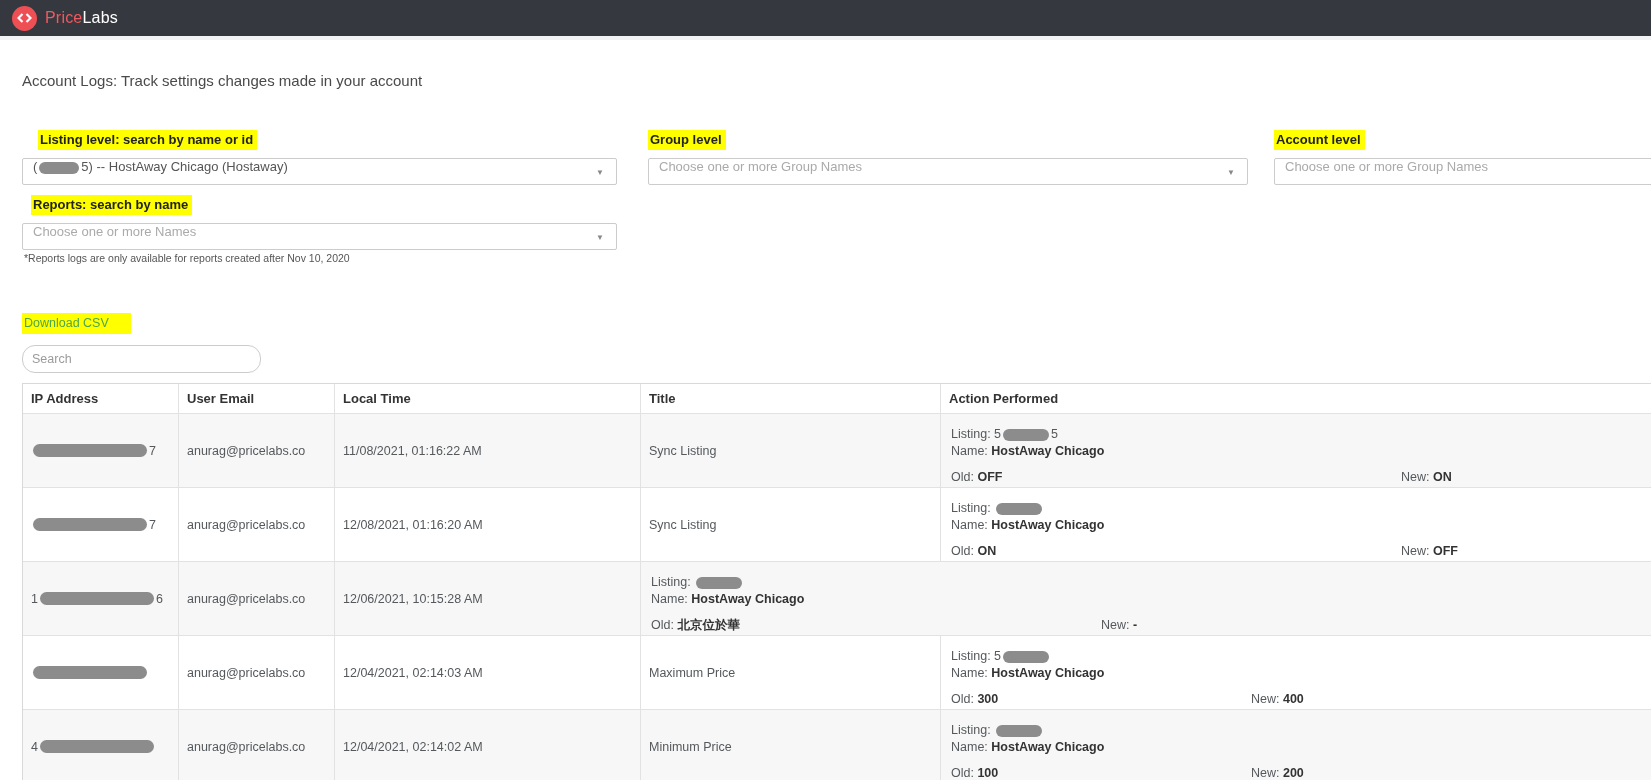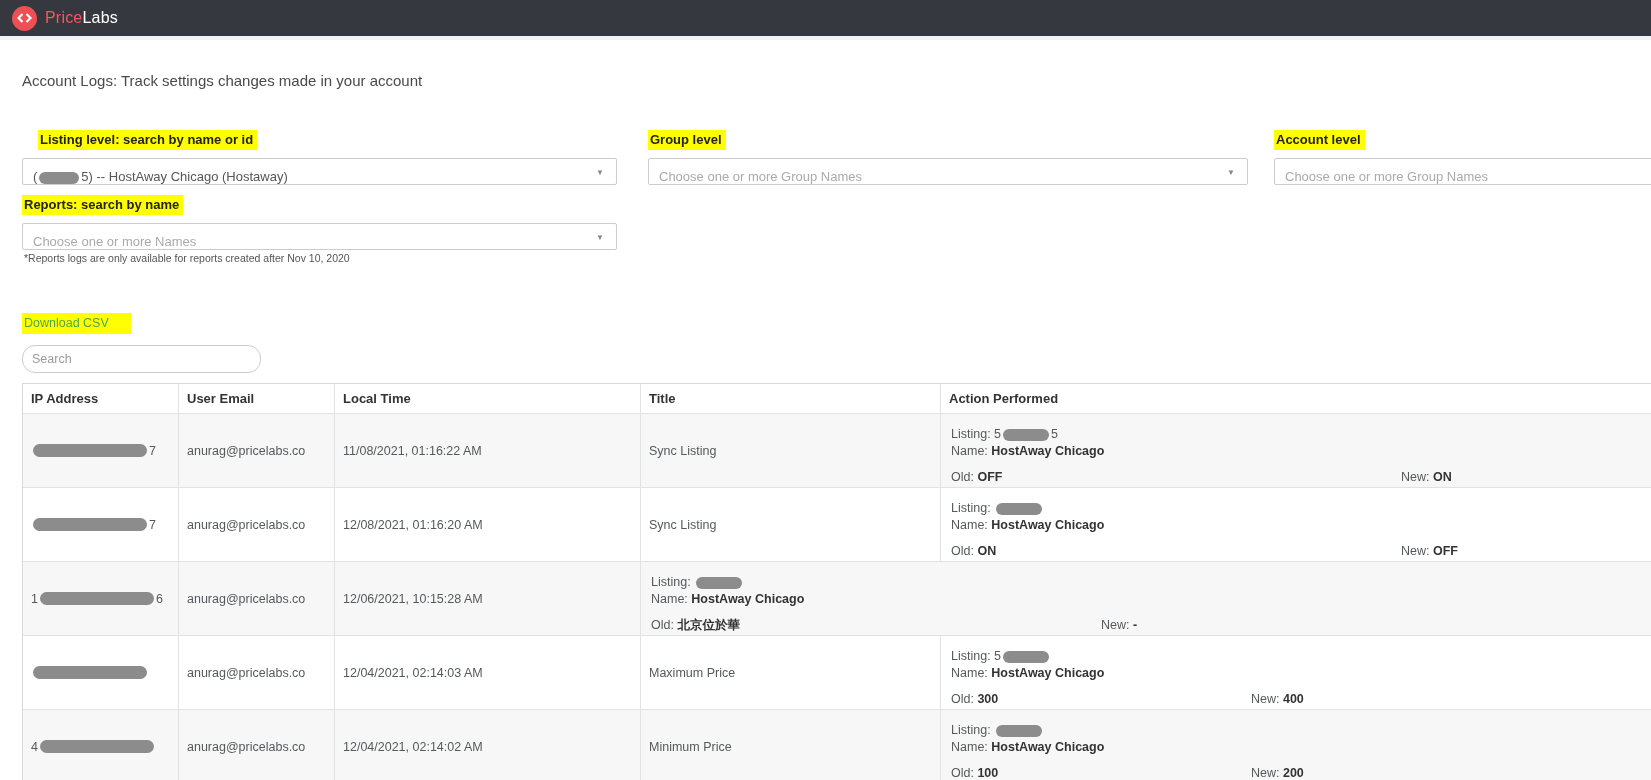--- a/index.html
+++ b/index.html
@@ -21,21 +21,21 @@
   .nav-menu{ display:flex; align-items:center; gap:48px; padding-right:100px; }
   .nav-item{ display:flex; align-items:center; gap:8px; color:#f2f2f2; font-size:13.5px;
     font-weight:700; cursor:pointer; }
   .nav-caret{ width:0; height:0; border-left:4px solid transparent; border-right:4px solid transparent;
     border-top:5px solid #ffffff; margin-left:2px; }
   
   .page-title{ position:absolute; left:22px; top:72px; font-size:15px; color:#4a4a4a; }
   .hl{ position:absolute; background:#ffff00; color:#222; font-size:13px; font-weight:700;
     padding:2px 4px 3px 2px; }
   .dd{ position:absolute; height:27px; background:#fff; border:1px solid #ccc; border-radius:2px;
-    display:flex; align-items:flex-end; padding:0 24px 0 10px; font-size:13px; color:#555; cursor:pointer; }
+    display:flex; align-items:flex-start; padding:0 24px 0 10px; font-size:13px; color:#555; cursor:pointer; }
   .dd .caret{ position:absolute; right:12px; top:9px; font-size:8px; color:#888; }
   .placeholder{ color:#aaa; }
   .note{ position:absolute; left:24px; top:252px; font-size:10.5px; color:#555; }
   .csv{ position:absolute; left:22px; top:313px; background:#ffff00; color:#4da64d;
     font-size:12.5px; padding:3px 22px 4px 2px; cursor:pointer; }
   .search{ position:absolute; left:22px; top:345px; width:239px; height:28px; border:1px solid #ccc;
     border-radius:13px; padding:0 9px; font-size:12.5px; color:#555; font-family:"Liberation Sans",sans-serif; }
   .search::placeholder{ color:#9b9b9b; }
   
   .table{ position:absolute; left:22px; top:383px; width:1878px; border:1px solid #d9d9d9;
@@ -84,21 +84,21 @@
 </div>
 <div class="dd" style="left:648px; top:158px; width:600px;">
   <span class="placeholder">Choose one or more Group Names</span>
   <span class="caret">▼</span>
 </div>
 <div class="dd" style="left:1274px; top:158px; width:420px;">
   <span class="placeholder">Choose one or more Group Names</span>
 
 </div>
 
-<div class="hl" style="left:22px; top:195px;">Reports: search by name</div>
+<div class="hl" style="left:31px; top:195px;">Reports: search by name</div>
 <div class="dd" style="left:22px; top:223px; width:595px;">
   <span class="placeholder">Choose one or more Names</span>
   <span class="caret">▼</span>
 </div>
 <div class="note">*Reports logs are only available for reports created after Nov 10, 2020</div>
 
 <div class="csv">Download CSV</div>
 <input class="search" type="text" placeholder="Search" style="">
 
 <div class="table">

